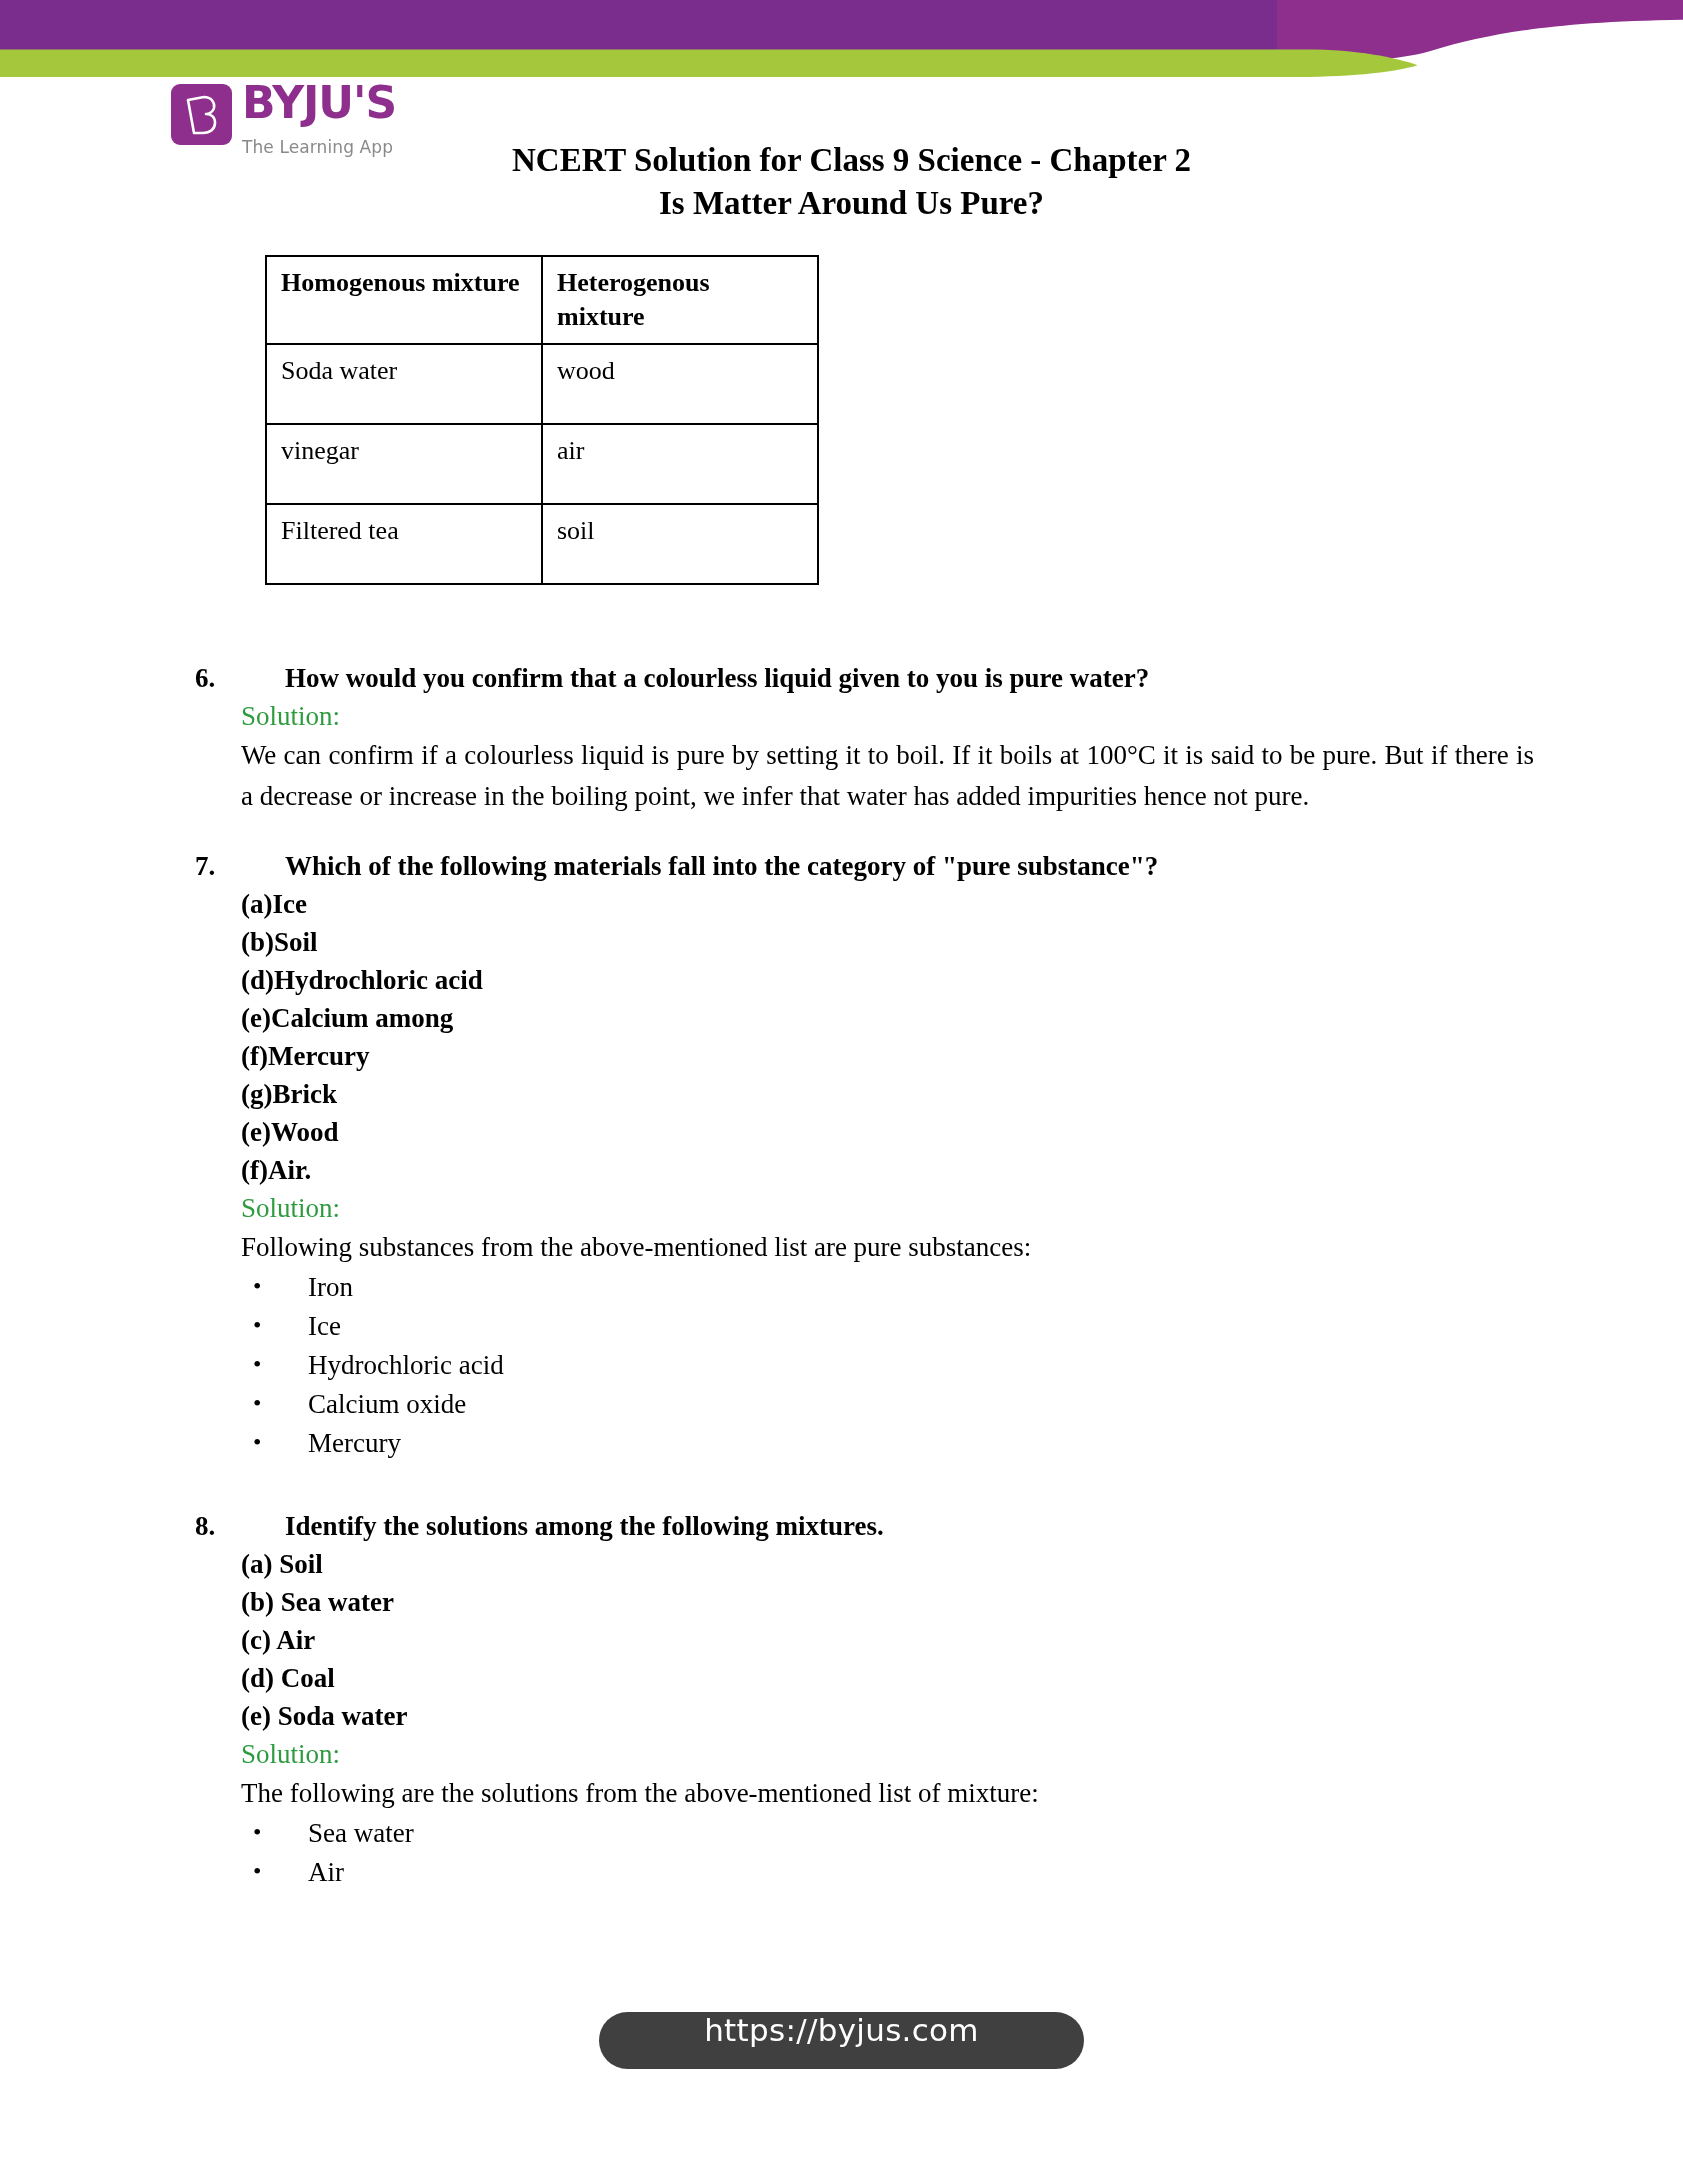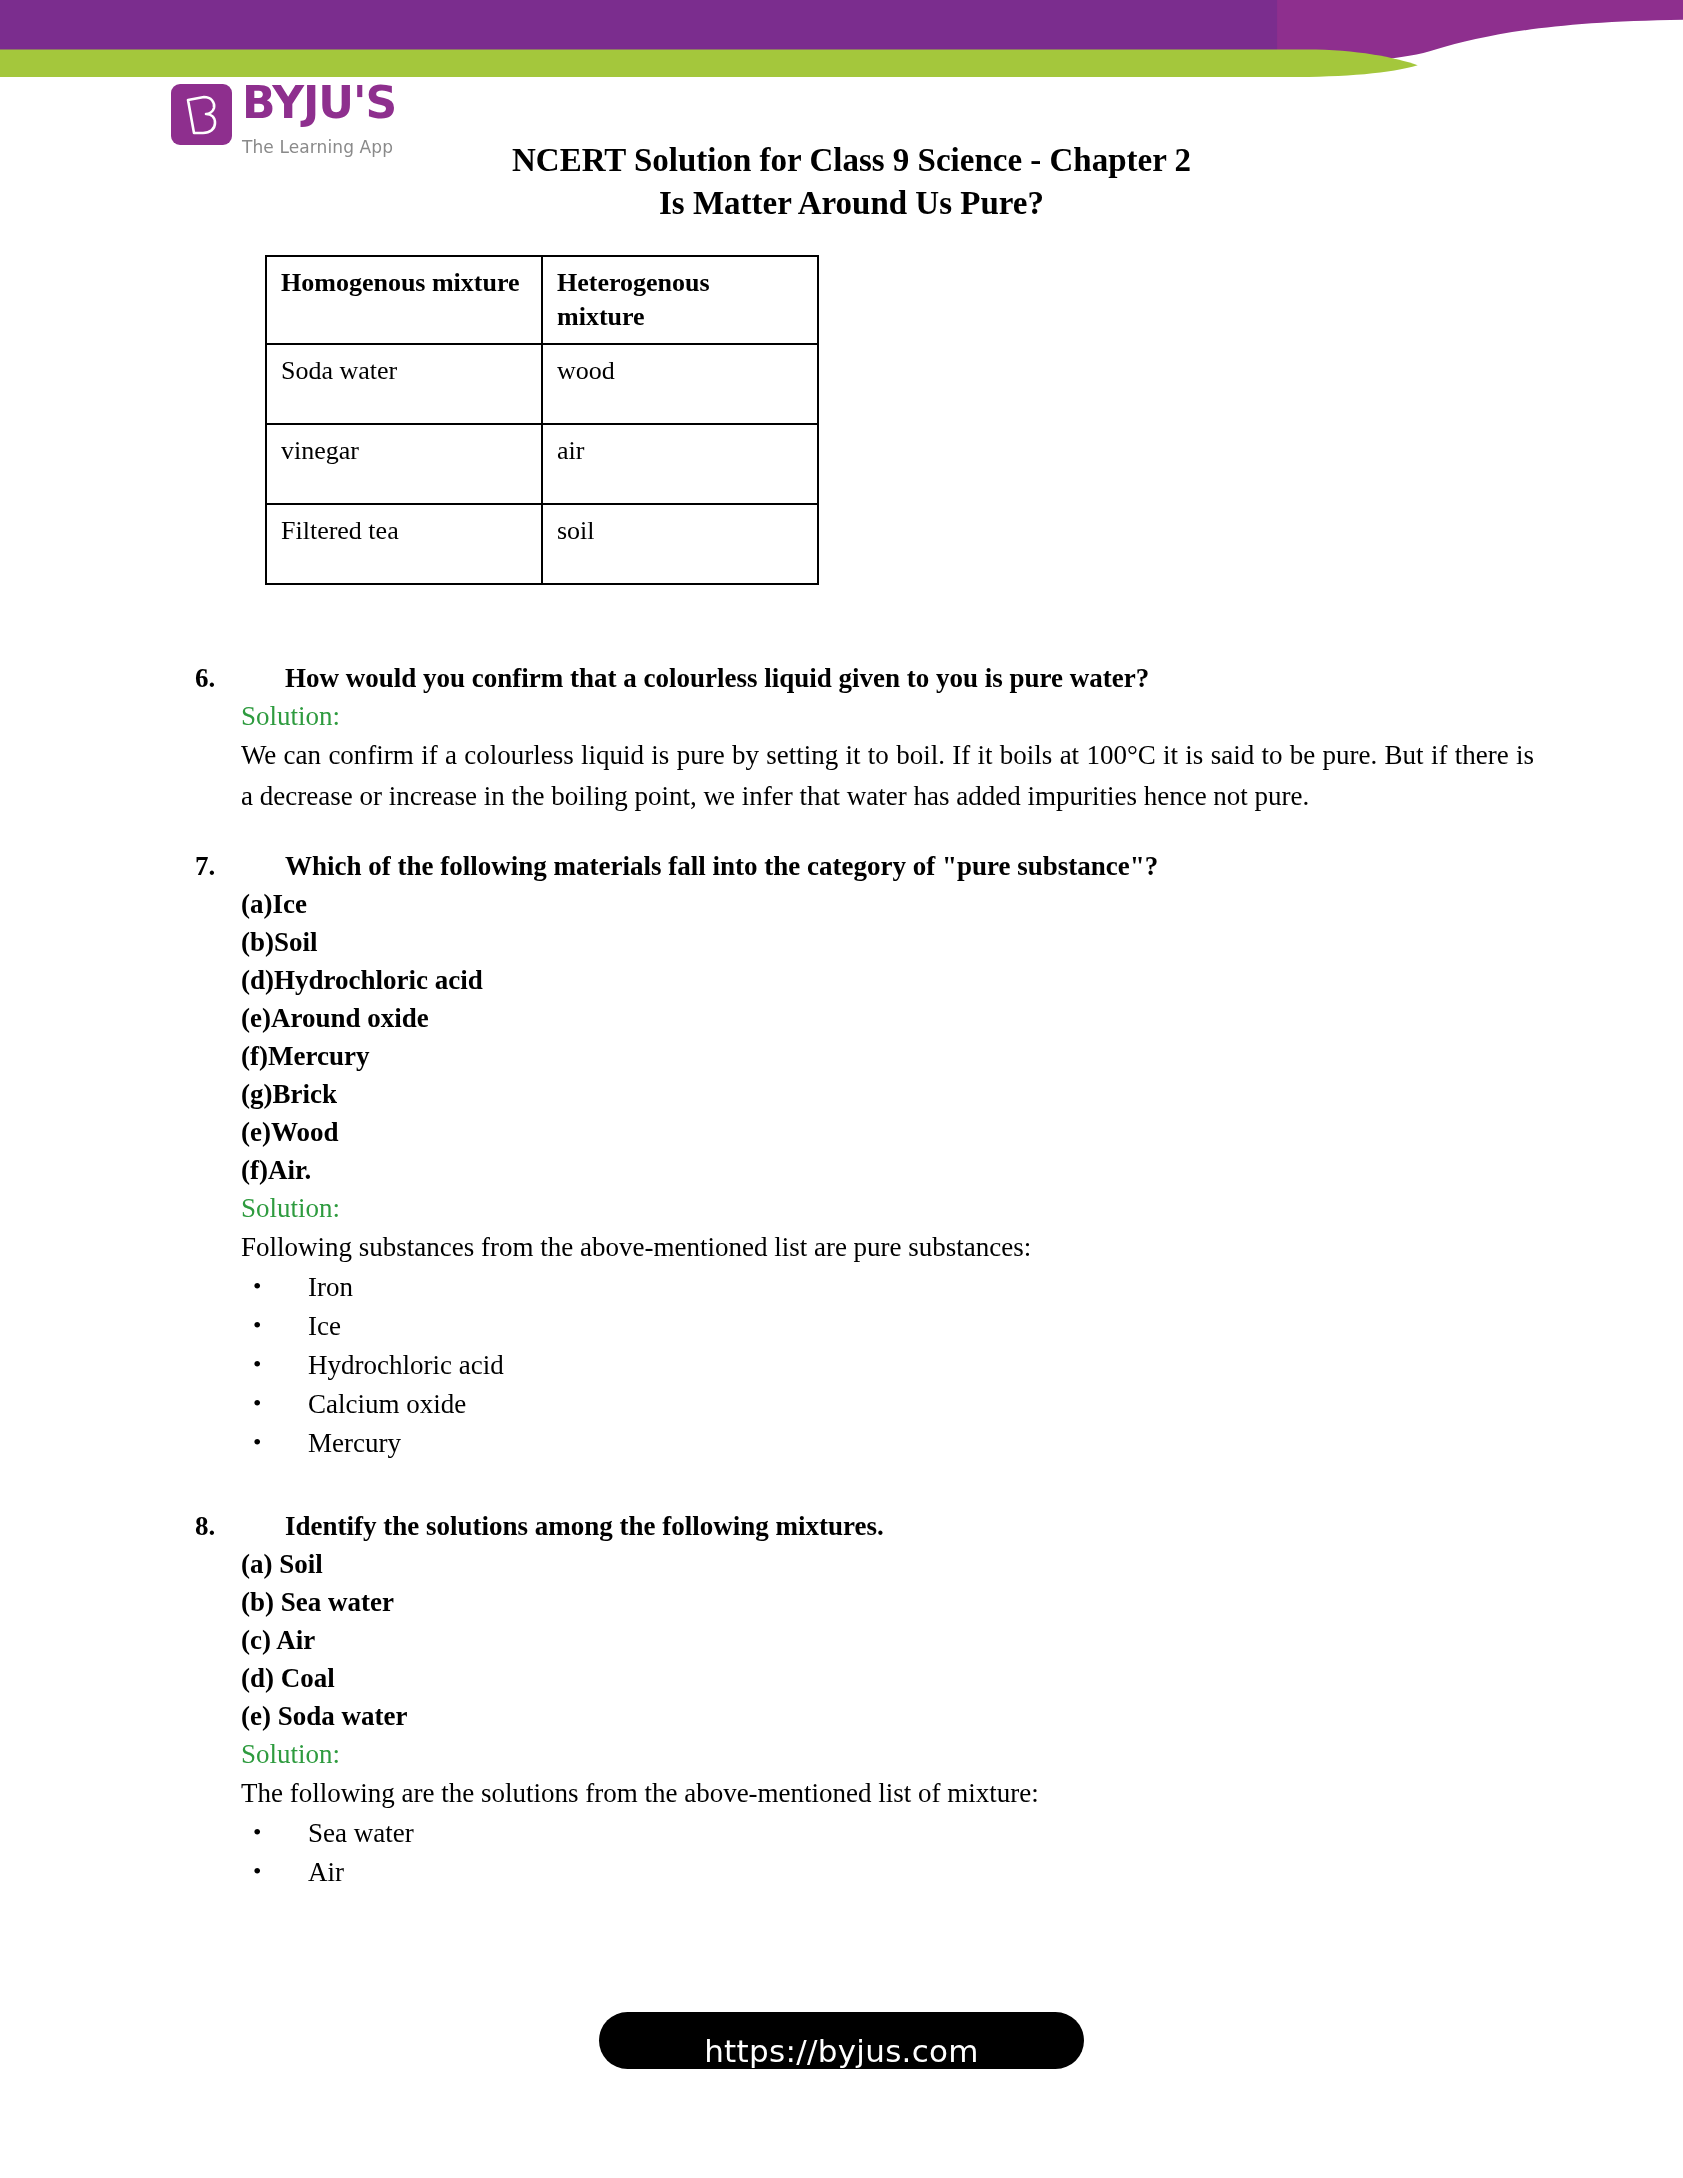--- a/index.html
+++ b/index.html
@@ -148,27 +148,27 @@
   .spacer-lg { height: 44px; }
   .spacer-md { height: 30px; }
 
   
   .footer-pill {
     position: absolute;
     left: 599px;
     top: 2012px;
     width: 485px;
     height: 57px;
-    background: #000000;
+    background: #404040;
     border-radius: 29px;
     color: #ffffff;
     font-family: "DejaVu Sans", sans-serif;
     font-size: 31px;
     display: flex;
-    align-items: flex-end;
+    align-items: flex-start;
     justify-content: center;
     letter-spacing: 0.3px;
   }
 </style>
 </head>
 <body>
 
 <svg class="header-deco" viewBox="0 0 1700 80" preserveAspectRatio="none">
   <path fill="#7B2D8E" d="M0,0 H1700 V18 C1560,18 1500,34 1452,48 C1420,58 1370,62 1300,62 H0 Z"></path>
   <path fill="#8E2F8E" d="M1290,0 H1700 V20 C1560,22 1500,36 1450,50 C1420,60 1368,64 1300,64 L1290,64 Z"></path>
@@ -233,21 +233,21 @@
 
   <div class="qblock">
     <div class="q-row">
       <div class="q-num">7.</div>
       <div class="q-text">Which of the following materials fall into the category of "pure substance"?</div>
     </div>
     <div class="q-body">
       <div class="opt">(a)Ice</div>
       <div class="opt">(b)Soil</div>
       <div class="opt">(d)Hydrochloric acid</div>
-      <div class="opt">(e)Around oxide</div>
+      <div class="opt">(e)Calcium among</div>
       <div class="opt">(f)Mercury</div>
       <div class="opt">(g)Brick</div>
       <div class="opt">(e)Wood</div>
       <div class="opt">(f)Air.</div>
       <div class="sol-label">Solution:</div>
       <div class="sol-text">Following substances from the above-mentioned list are pure substances:</div>
       <ul class="bullets">
         <li>Iron</li>
         <li>Ice</li>
         <li>Hydrochloric acid</li>

